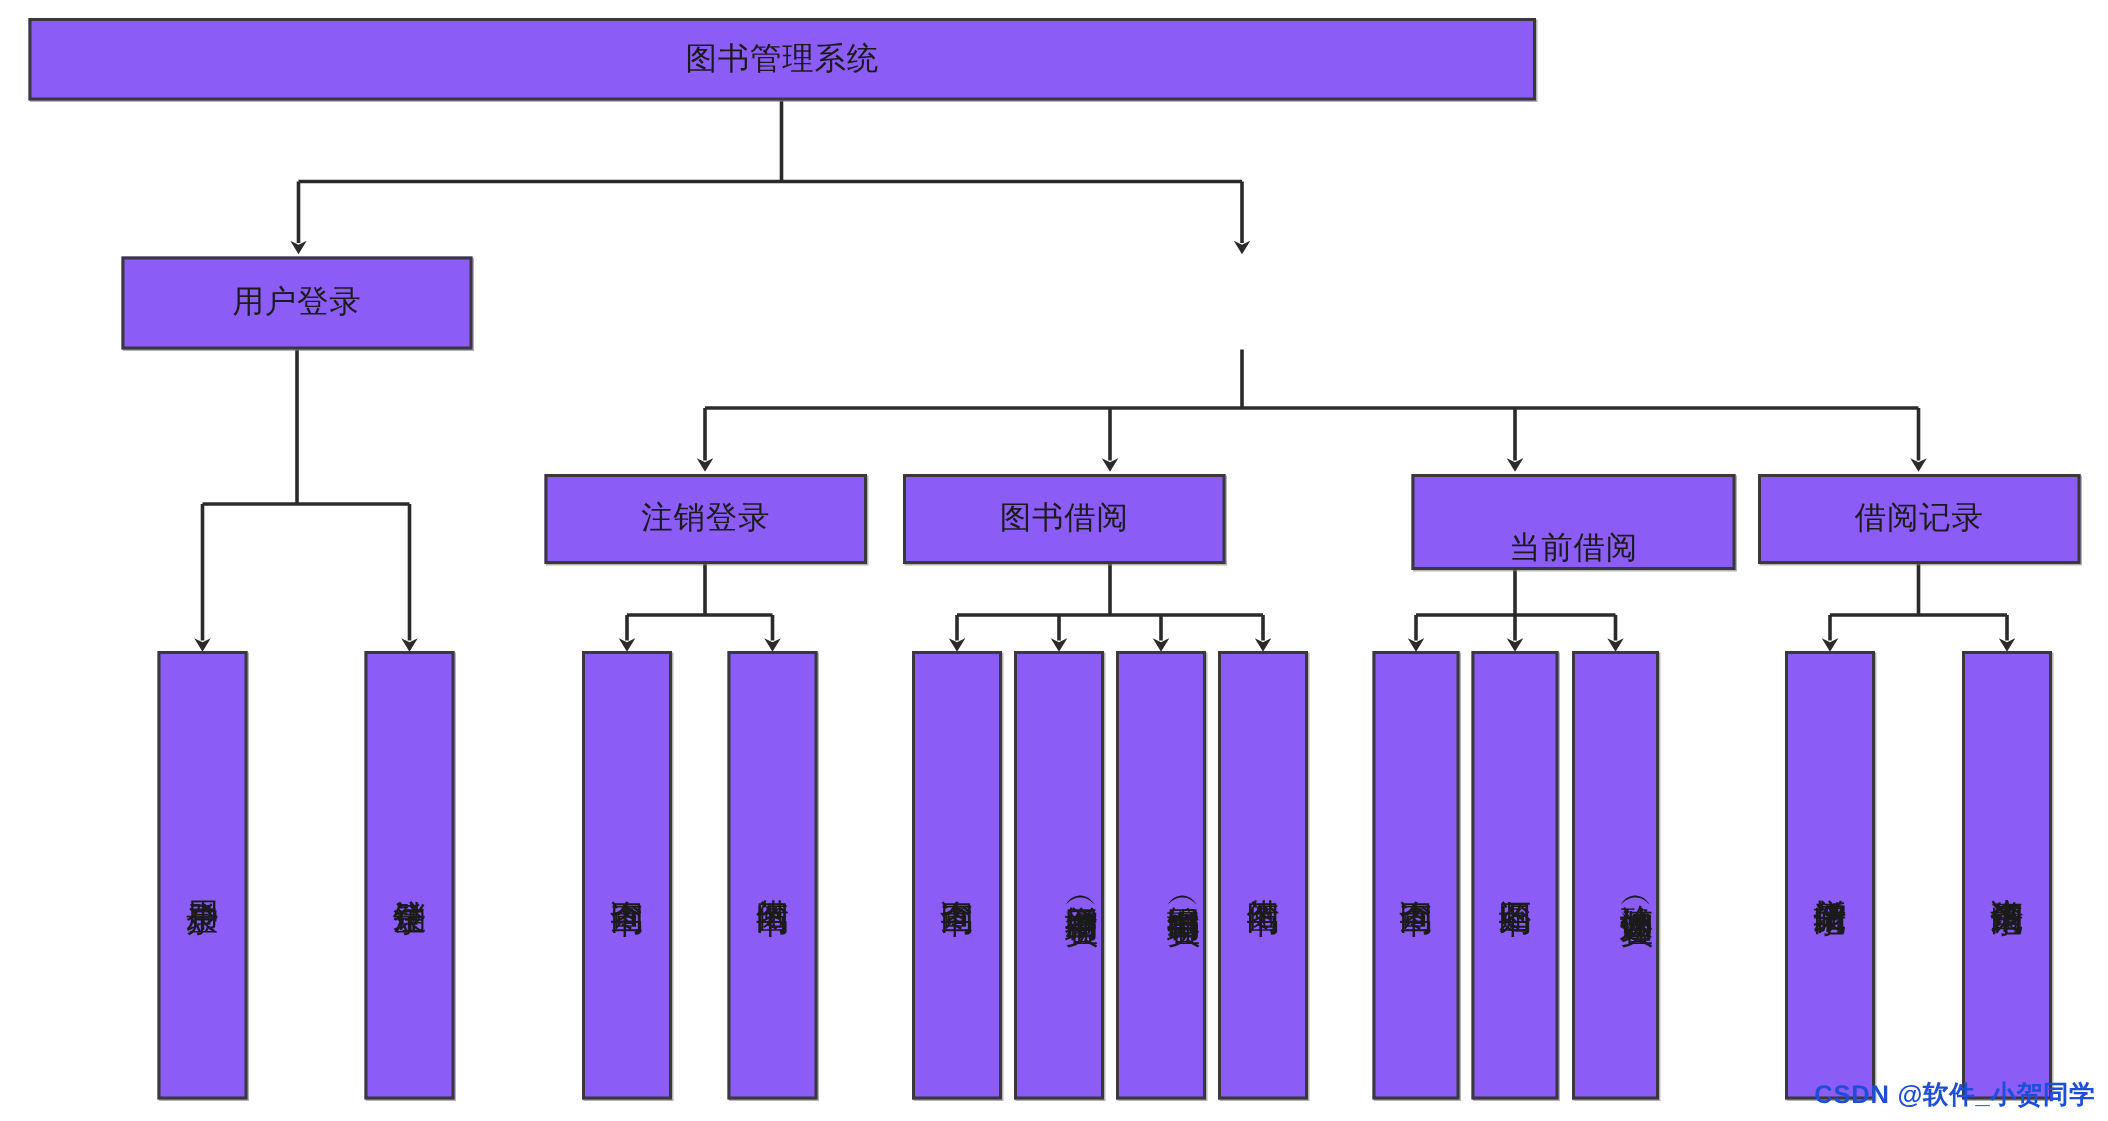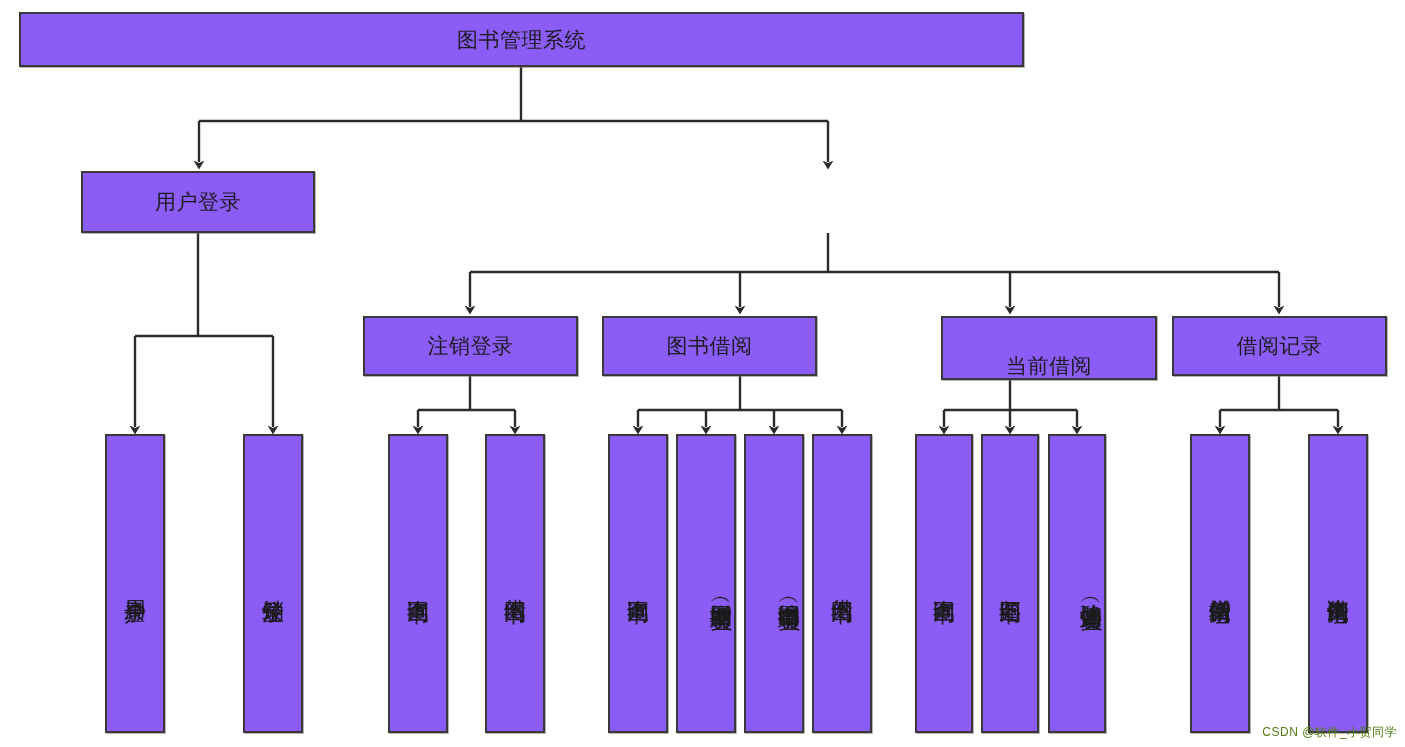--- a/index.html
+++ b/index.html
@@ -56,25 +56,26 @@
     align-items: center;
     padding-top: 0;
   }
   .node .label {
     display: block;
   }
   #watermark {
     position: absolute;
     right: 8px;
     bottom: 6px;
-    font-size: 12px;
-    color: #4d7c0f;
+    font-size: 17px;
+    color: #1d4ed8;
     letter-spacing: 0.5px;
     user-select: none;
     white-space: nowrap;
+    font-weight: bold;
   }
 </style>
 </head>
 <body>
 
 <div id="canvas">
 
   <svg class="wires" viewBox="0 0 1405 747" xmlns="http://www.w3.org/2000/svg">
     <defs>
       <marker id="arrow" markerWidth="10" markerHeight="12" refX="1.5" refY="5.5" orient="auto" markerUnits="userSpaceOnUse">

